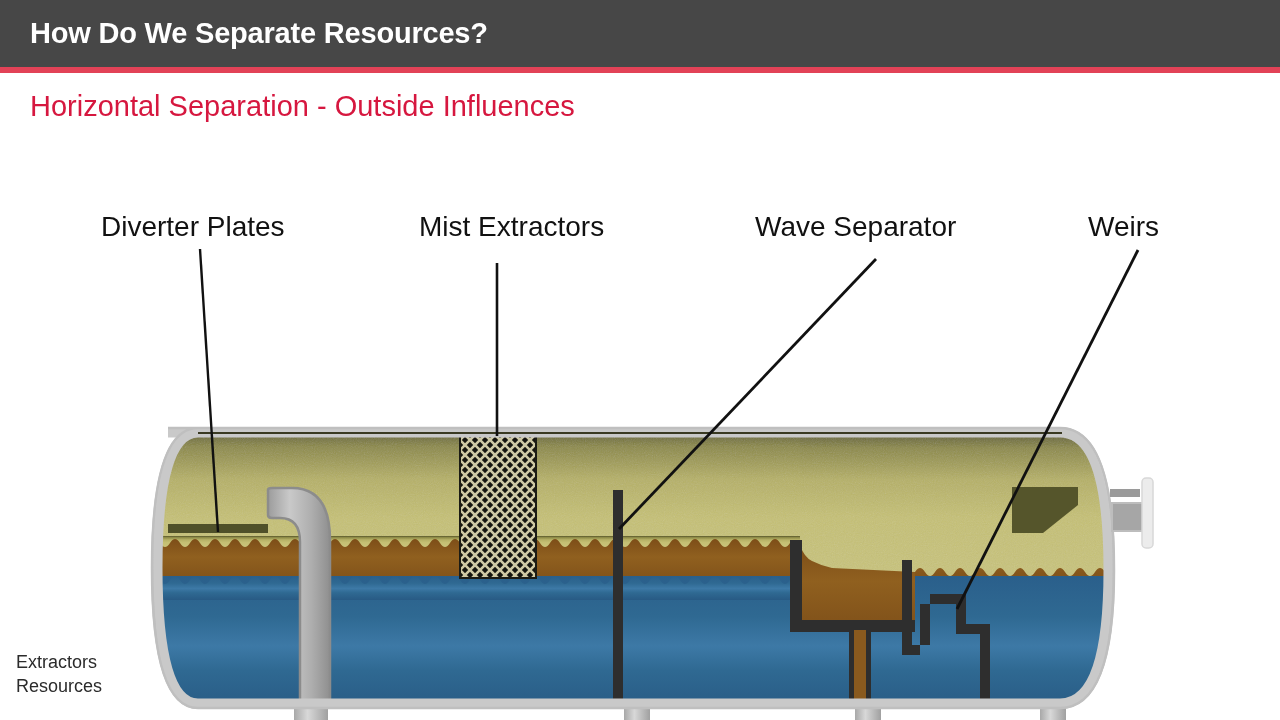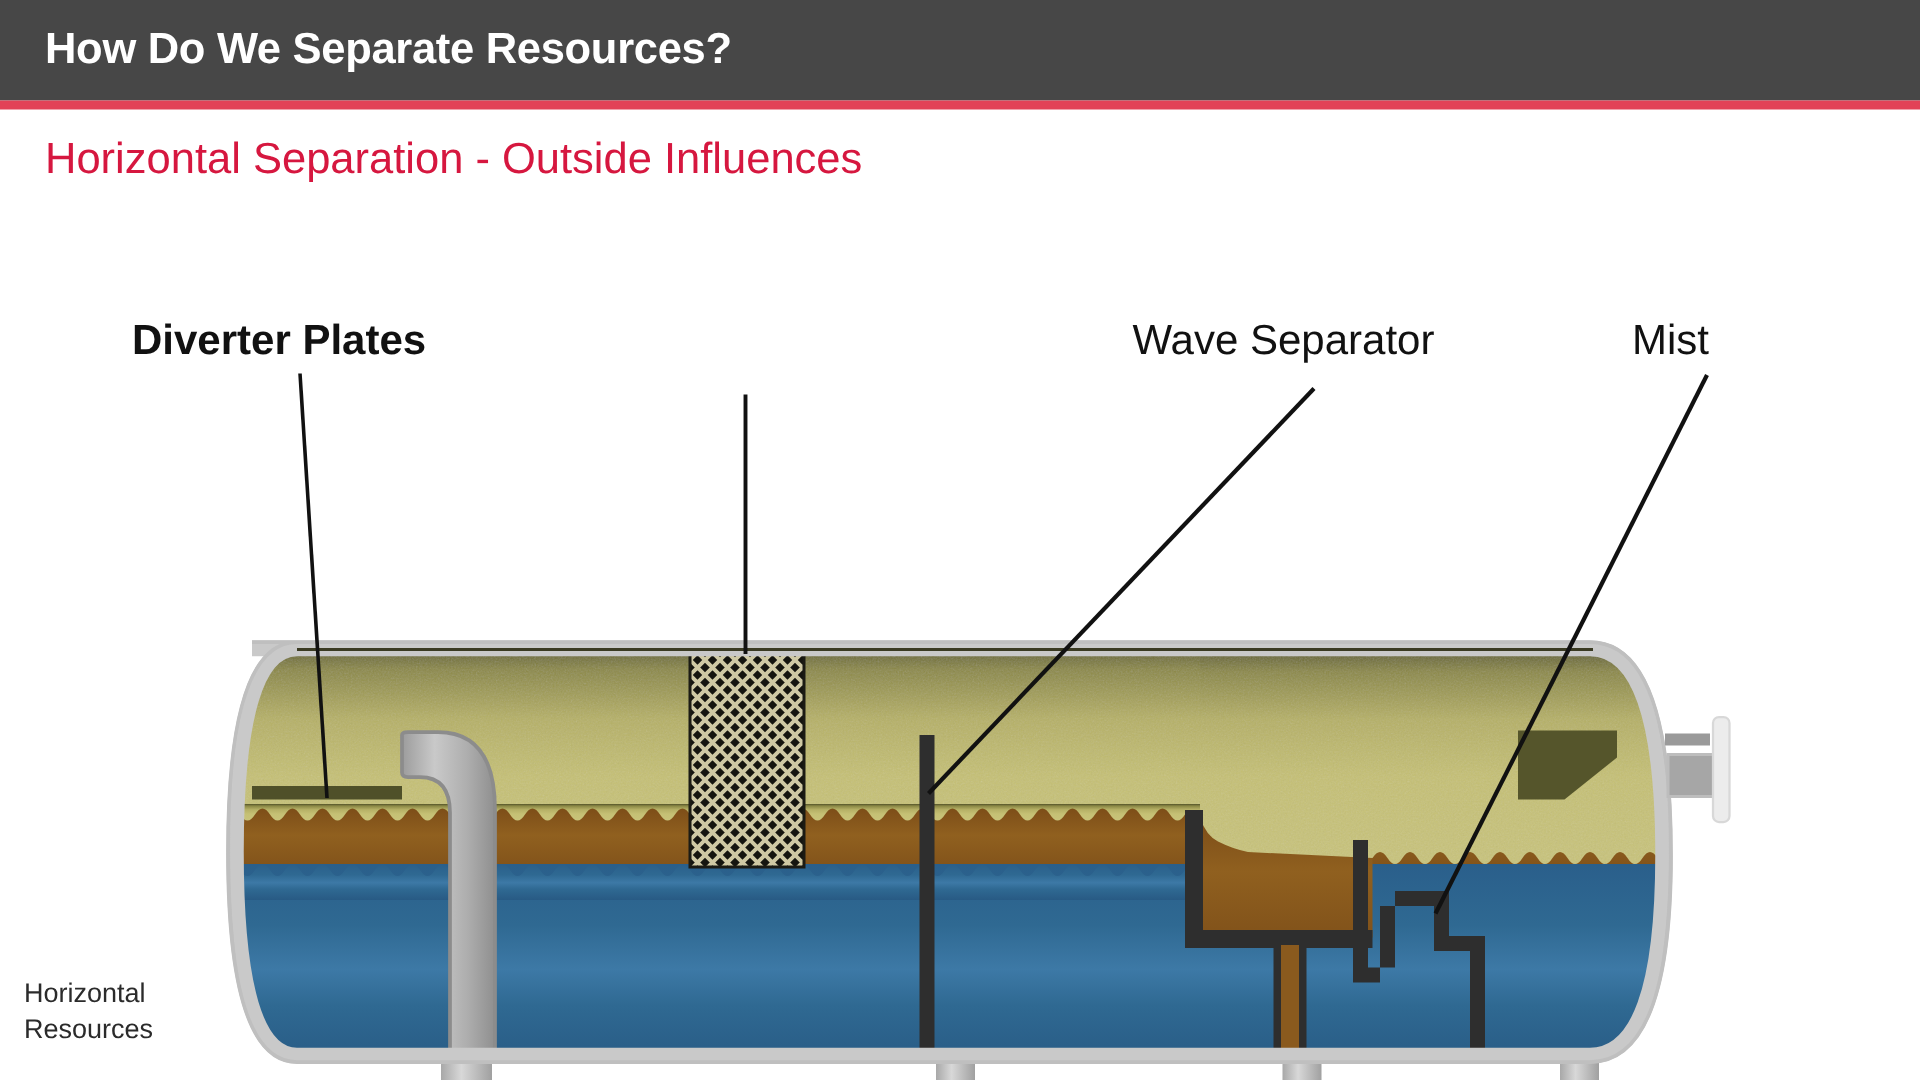--- a/index.html
+++ b/index.html
@@ -57,21 +57,21 @@
     font-family: "Liberation Sans", sans-serif;
   }
   
   .callout-label {
     position: absolute;
     font-size: 28px;
     color: #111111;
     white-space: nowrap;
     font-family: "Liberation Sans", sans-serif;
   }
-  #label-diverter  { left: 88px;  top: 211px; font-weight: bold; }
+  #label-diverter  { left: 101px;  top: 211px; }
   #label-mist      { left: 419px; top: 211px; }
   #label-wave      { left: 755px; top: 211px; }
   #label-weirs     { left: 1088px;top: 211px; }
 
   
   #caption {
     position: absolute;
     left: 16px;
     top: 650px;
     font-size: 18px;
@@ -297,21 +297,22 @@
 
     <g stroke="#111111" fill="none">
       <line x1="200" y1="249" x2="218" y2="532" stroke-width="2.4"></line>
       <line x1="497" y1="263" x2="497" y2="436" stroke-width="2.6"></line>
       <line x1="876" y1="259" x2="619" y2="529" stroke-width="2.8"></line>
       <line x1="1138" y1="250" x2="957" y2="609" stroke-width="2.8"></line>
     </g>
   </svg>
 
   <div class="callout-label" id="label-diverter">Diverter Plates</div>
+  <div class="callout-label" id="label-mist">Mist Extractors</div>
   <div class="callout-label" id="label-wave">Wave Separator</div>
-  <div class="callout-label" id="label-weirs">Mist</div>
+  <div class="callout-label" id="label-weirs">Weirs</div>
 
   <div id="caption">
-    <div>Horizontal</div>
+    <div>Extractors</div>
     <div>Resources</div>
   </div>
 
 </div>
 
 </body></html>

